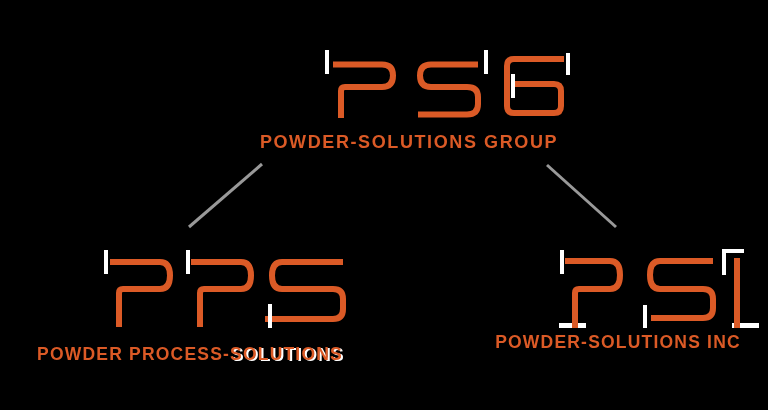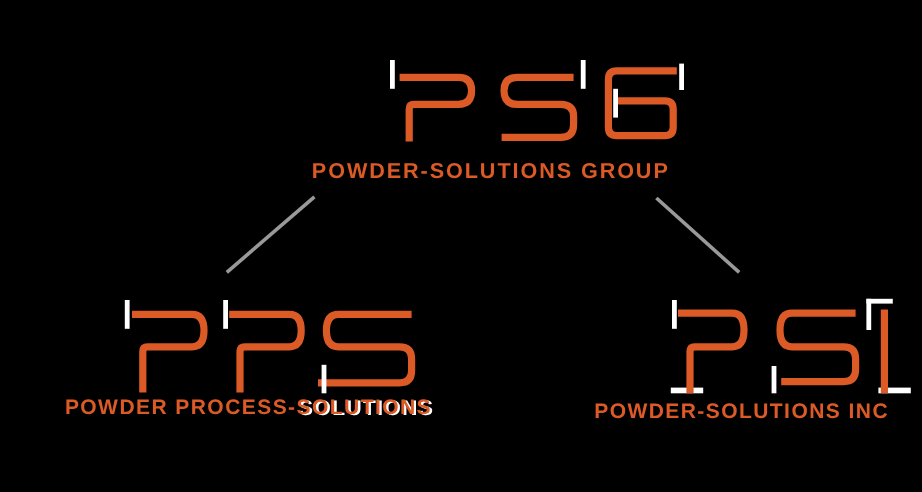--- a/index.html
+++ b/index.html
@@ -17,21 +17,21 @@
   .connectors{position:absolute;left:0;top:0;width:768px;height:410px;}
   .conn{stroke:var(--gray);stroke-width:3;}
   .letters path{fill:none;stroke:var(--orange);stroke-width:6;}
   .letters .tick{fill:var(--white);}
   .letters .base{fill:var(--white);}
   .tagline{
     position:absolute;color:var(--orange);font-weight:bold;text-align:center;
     line-height:1;white-space:nowrap;
   }
   .tagline-psg{left:239px;top:133px;width:340px;font-size:18px;letter-spacing:1.6px;}
-  .tagline-pps{left:20px;top:331px;width:340px;font-size:17.5px;letter-spacing:1.2px;text-align:right;}
+  .tagline-pps{left:20px;top:346px;width:340px;font-size:17.5px;letter-spacing:1.2px;}
   .tagline-psi{left:448px;top:334px;width:340px;font-size:17.5px;letter-spacing:1.2px;}
   .shadowed{text-shadow:2px 1px 0 var(--white);}
   .sr{position:absolute;width:1px;height:1px;overflow:hidden;clip-path:inset(50%);white-space:nowrap;}
 </style>
 </head>
 <body>
 
 <div class="canvas">
 
   <svg class="connectors" aria-hidden="true">

